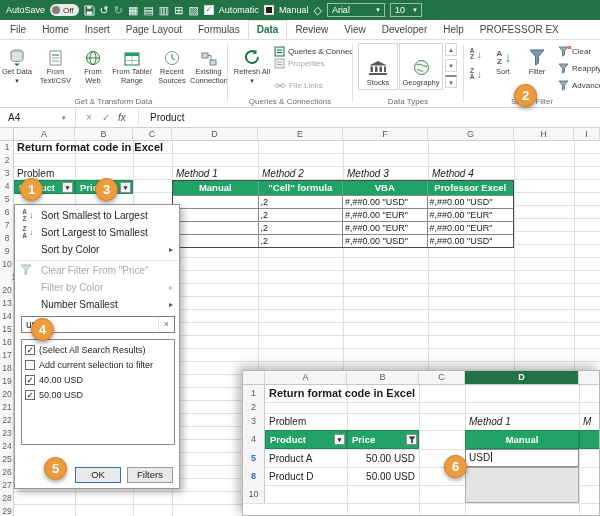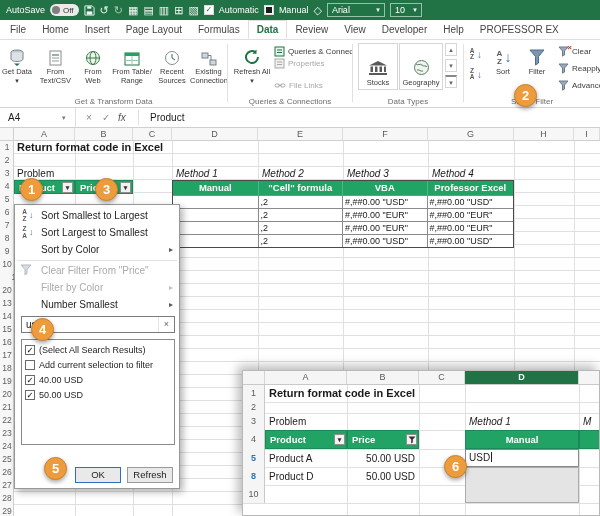--- a/index.html
+++ b/index.html
@@ -521,21 +521,21 @@
       <div class="opt" style="top:32px">
         <span class="cb2 checked"></span>
         <span>40.00 USD</span>
       </div>
       <div class="opt" style="top:47px">
         <span class="cb2 checked"></span>
         <span>50.00 USD</span>
       </div>
     </div>
     <div class="btn primary" style="left:60px">OK</div>
-    <div class="btn" style="left:112px">Refresh</div>
+    <div class="btn" style="left:112px">Filters</div>
   </div>
 
   <div class="oshot">
     <div class="ohd" style="left:0;width:22px"></div>
     <div class="ohd" style="left:22px;width:82px">A</div>
     <div class="ohd" style="left:104px;width:72px">B</div>
     <div class="ohd" style="left:176px;width:46px">C</div>
     <div class="ohd sel" style="left:222px;width:114px">D</div>
     <div class="ohd" style="left:336px;width:22px"></div>
 

